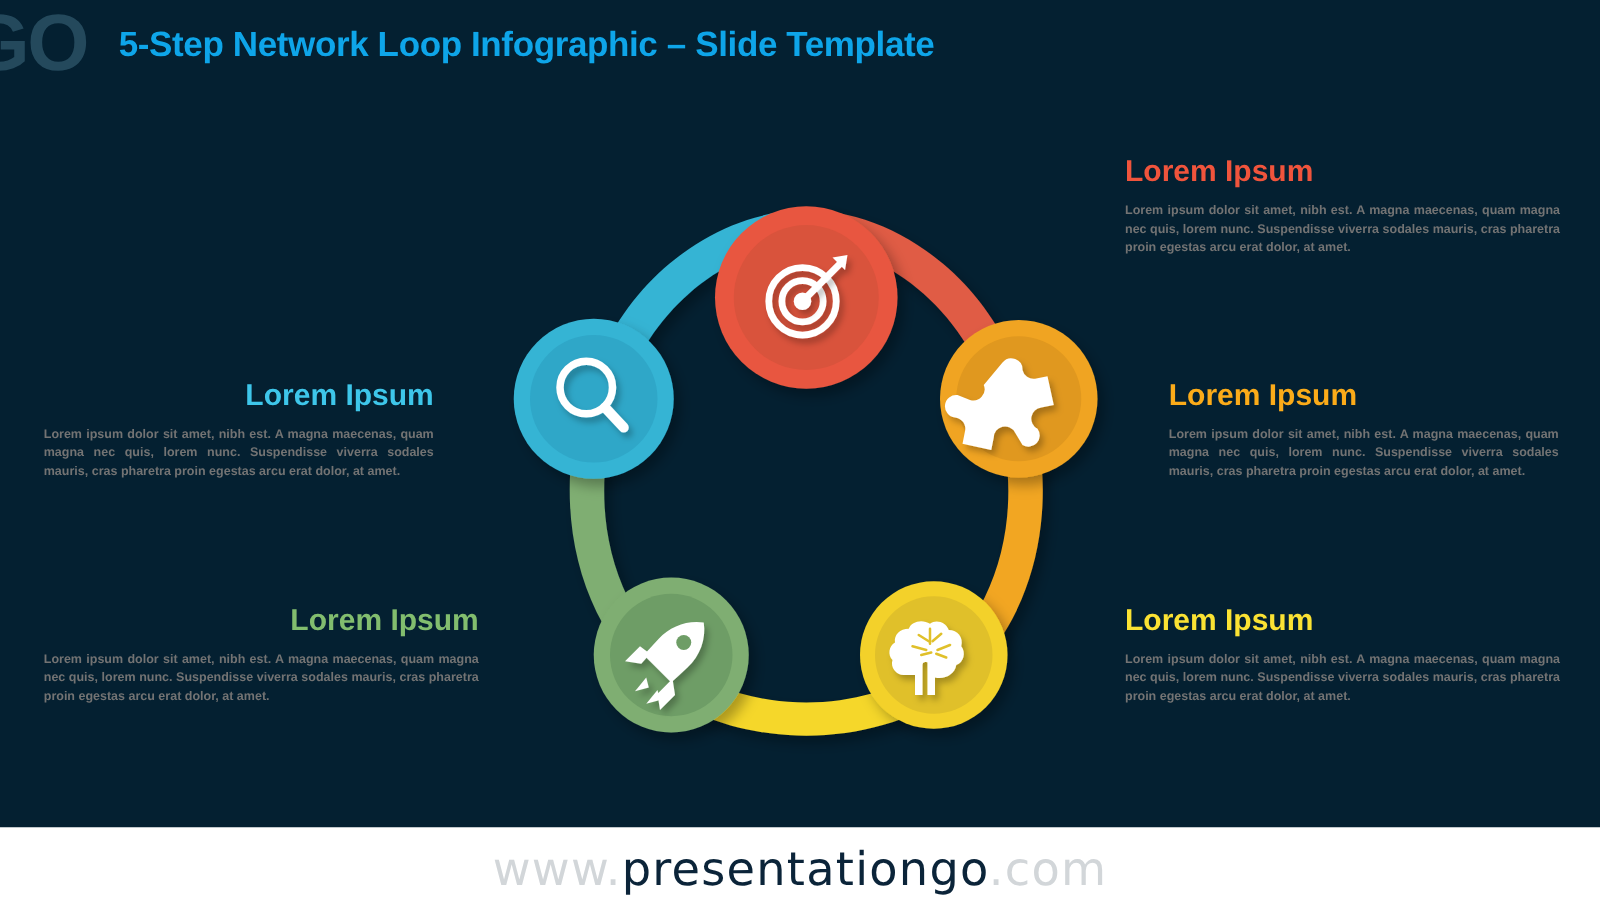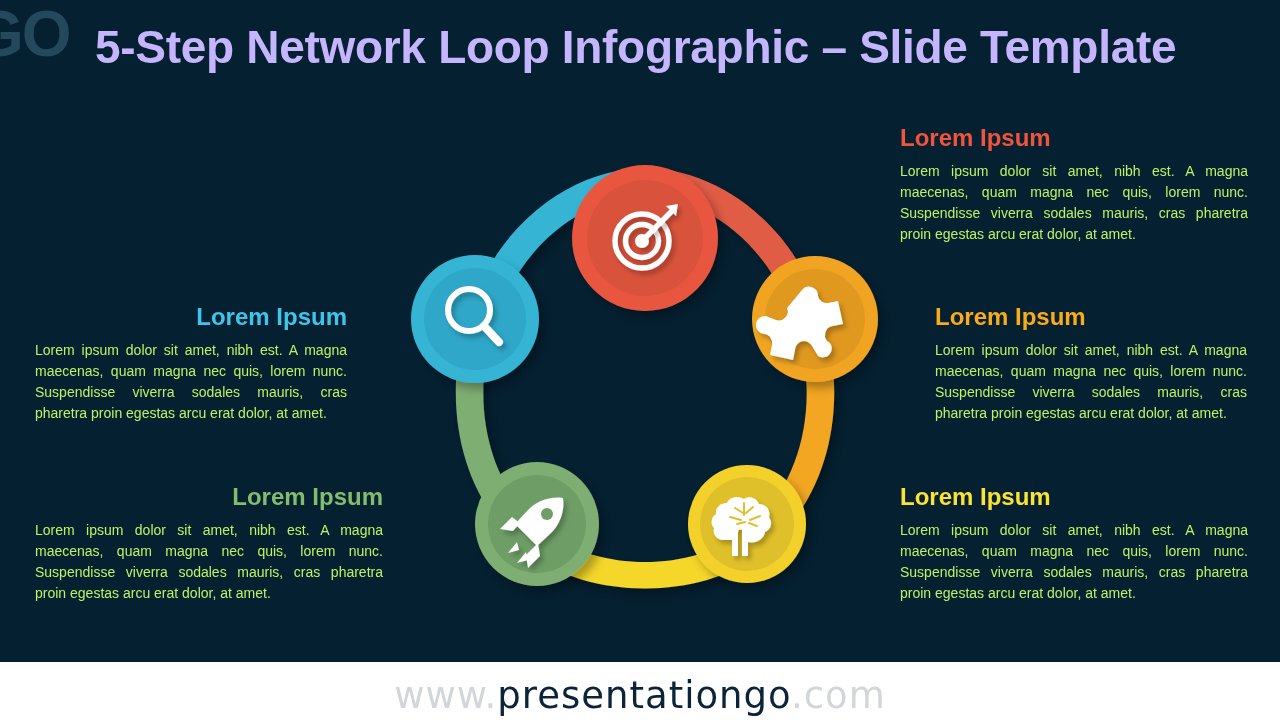--- a/index.html
+++ b/index.html
@@ -29,23 +29,23 @@
     letter-spacing:-2px;
     line-height:1;
     user-select:none;
   }
 
   
   .title {
     position:absolute;
     left:95px; top:20px;
     width:1170px;
-    font-size:46px;
+    font-size:28px;
     font-weight:bold;
-    color:#c4b5fd;
+    color:#0ea5e9;
     letter-spacing:-0.3px;
     white-space:nowrap;
   }
 
   
   .diagram {
     position:absolute;
     left:395px; top:118px;
     width:500px; height:490px;
   }
@@ -53,25 +53,26 @@
 
   
   .block { position:absolute; }
   .block h3 {
     font-size:24px;
     font-weight:bold;
     line-height:1.15;
     margin-bottom:9px;
   }
   .block p {
-    font-size:14px;
+    font-size:10px;
     line-height:1.52;
-    color:#bef264;
+    color:#737373;
     text-align:justify;
     text-justify:inter-word;
+    font-weight:bold;
   }
   .block.right h3 { text-align:left; }
   .block.left  h3 { text-align:right; }
 
   #blk-tr { left:900px; top:124px;  width:348px; }
   #blk-mr { left:935px; top:303px;  width:312px; }
   #blk-br { left:900px; top:483px;  width:348px; }
   #blk-ml { left:35px;  top:303px;  width:312px; }
   #blk-bl { left:35px;  top:483px;  width:348px; }
 

